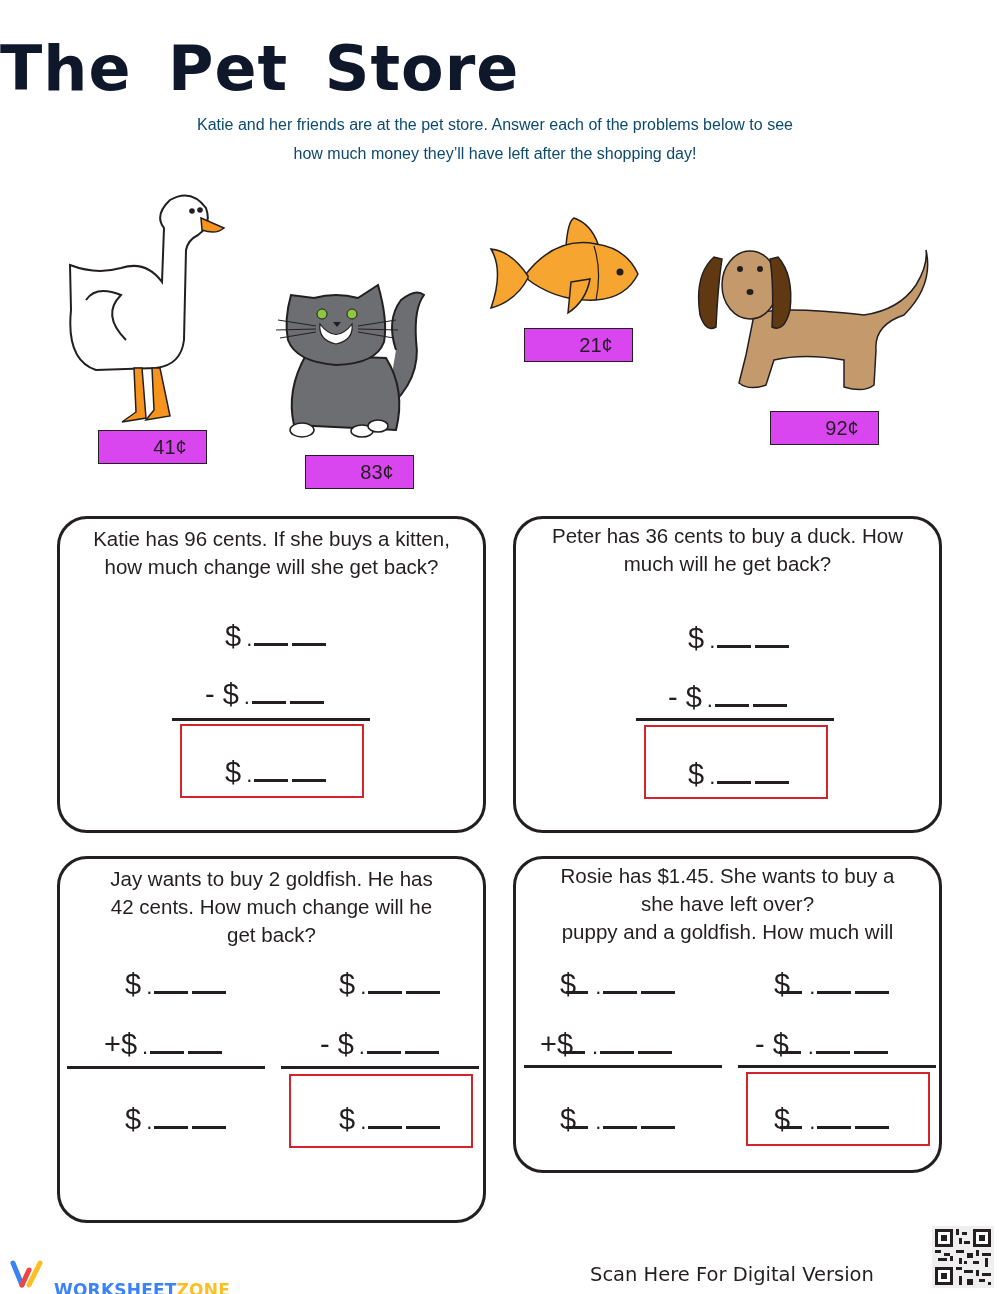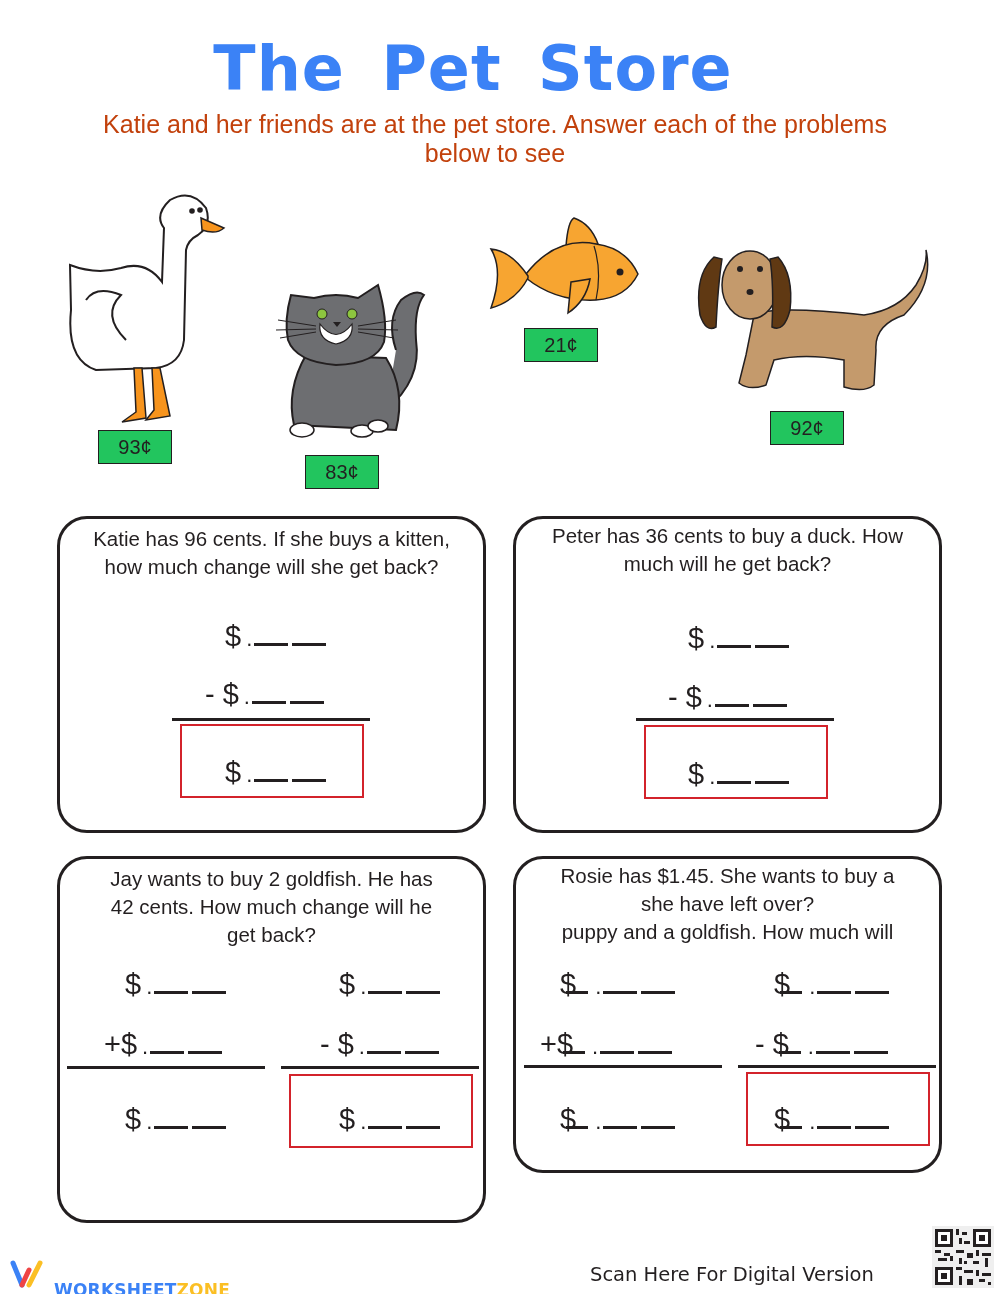--- a/index.html
+++ b/index.html
@@ -1,54 +1,55 @@
 <!DOCTYPE html>
 <html><head>
 <meta charset="utf-8">
 <style>
   html, body { margin: 0; padding: 0; background: #ffffff; }
   body { width: 1000px; height: 1294px; position: relative; overflow: hidden;
          font-family: "Liberation Sans", "DejaVu Sans", sans-serif; color: #231f20; }
   .abs { position: absolute; }
-  .title { left: 0; width: 946px; top: 38px; text-align: center; font-family: "DejaVu Sans", sans-serif;
-           font-weight: bold; font-size: 62px; letter-spacing: 1px; word-spacing: 14px; color: #3b82f6; line-height: 1; }
-  .subtitle { left: 70px; width: 850px; top: 110px; text-align: center; font-size: 25px; line-height: 29px; color: #c2410c; }
-  .price { border: 1.5px solid #231f20; background: #22c55e; text-align: center; font-size: 20px; line-height: 32px; height: 32px; }
+  .title { left: 0; width: 946px; top: 38px; text-align: left; font-family: "DejaVu Sans", sans-serif;
+           font-weight: bold; font-size: 62px; letter-spacing: 1px; word-spacing: 14px; color: #0f172a; line-height: 1; }
+  .subtitle { left: 70px; width: 850px; top: 110px; text-align: center; font-size: 16px; line-height: 29px; color: #0c4a6e; }
+  .price { border: 1.5px solid #231f20; background: #d946ef; text-align: center; font-size: 20px; line-height: 32px; height: 32px; padding-left: 35px; }
   .card { border: 3px solid #231f20; border-radius: 30px; background: #fff; box-sizing: border-box; }
   .q { position: absolute; left: 10px; right: 10px; text-align: center; font-size: 20.5px; line-height: 28px; color: #231f20; }
   .row { position: absolute; font-size: 29px; line-height: 30px; white-space: nowrap; color: #231f20; }
   .row .sym { display: inline-block; }
   .row .dot { display: inline-block; font-size: 22px; margin: 0 2px 0 5px; }
   .blank { display: inline-block; width: 34px; border-bottom: 3px solid #231f20; margin-right: 4px; height: 1px; vertical-align: baseline; }
   .blank.dollar { width: 22px; margin-right: 2px; margin-left: -10px; }
   .rule { position: absolute; height: 3px; background: #231f20; }
   .redbox { position: absolute; border: 2.5px solid #d3232b; box-sizing: border-box; }
   .footer-logo { left: 10px; top: 1259px; height: 30px; display: flex; align-items: center; }
   .logo-text { font-family: "DejaVu Sans", sans-serif; font-weight: bold; font-size: 17px; margin-left: 8px; letter-spacing: 0.2px; margin-top: 32px; }
   .scan { left: 590px; top: 1263px; font-family: "DejaVu Sans", sans-serif; font-size: 19.5px; color: #231f20; }
   .qr { left: 932px; top: 1226px; width: 62px; height: 62px; background: #efefef; }
 </style>
 </head>
 <body>
 
 <div class="abs title">The Pet Store</div>
 <div class="abs subtitle">
   <div>Katie and her friends are at the pet store. Answer each of the problems below to see</div>
+  <div>how much money they’ll have left after the shopping day!</div>
 </div>
 
 <svg class="abs" style="left:66px;top:190px" width="165" height="235" viewBox="0 0 165 235">
   <path d="M4,75 Q30,85 55,78 Q80,70 96,92 L98,38 Q88,25 104,10 Q125,-2 140,18 Q146,35 132,45 Q122,50 120,60 L118,150 Q115,175 90,178 L30,180 Q0,170 5,120 Z" fill="#fff" stroke="#231f20" stroke-width="2"></path>
   <path d="M20,110 Q30,95 55,105 Q35,125 60,150" fill="none" stroke="#231f20" stroke-width="2"></path>
   <circle cx="126" cy="21" r="2.8" fill="#231f20"></circle>
     <circle cx="134" cy="20" r="2.8" fill="#231f20"></circle>
   <path d="M135,28 L158,38 Q150,45 136,40 Z" fill="#f7941d" stroke="#231f20" stroke-width="1.5"></path>
   <path d="M68,178 L70,222 L56,232 L80,228 L76,178 Z" fill="#f7941d" stroke="#231f20" stroke-width="1.5"></path>
   <path d="M86,178 L88,220 L80,230 L104,226 L94,178 Z" fill="#f7941d" stroke="#231f20" stroke-width="1.5"></path>
 </svg>
-<div class="abs price" style="left:98px;top:430px;width:72px">93¢</div>
+<div class="abs price" style="left:98px;top:430px;width:72px">41¢</div>
 
 <svg class="abs" style="left:276px;top:280px" width="155" height="160" viewBox="0 0 155 160">
   <path d="M120,70 Q110,40 125,20 Q140,8 148,15 Q138,28 140,60 Q146,100 110,130" fill="#6d6e71" stroke="#231f20" stroke-width="2"></path>
   <path d="M30,75 Q10,110 18,145 L120,150 Q130,110 110,78 Z" fill="#6d6e71" stroke="#231f20" stroke-width="2"></path>
   <path d="M15,15 Q8,40 12,60 Q20,82 60,85 Q100,84 108,62 Q112,40 102,5 L82,18 Q60,12 38,18 Z" fill="#6d6e71" stroke="#231f20" stroke-width="2"></path>
   <path d="M44,44 Q60,65 76,44 Q78,60 60,64 Q42,60 44,44 Z" fill="#fff" stroke="#231f20" stroke-width="1.2"></path>
   <circle cx="46" cy="34" r="5" fill="#8dc63f" stroke="#231f20" stroke-width="1"></circle>
   <circle cx="76" cy="34" r="5" fill="#8dc63f" stroke="#231f20" stroke-width="1"></circle>
   <path d="M57,42 L65,42 L61,47 Z" fill="#231f20"></path>
   <path d="M40,46 L2,40 M40,49 L0,50 M40,52 L4,58 M82,46 L120,40 M82,49 L122,50 M82,52 L118,58" stroke="#231f20" stroke-width="1"></path>

